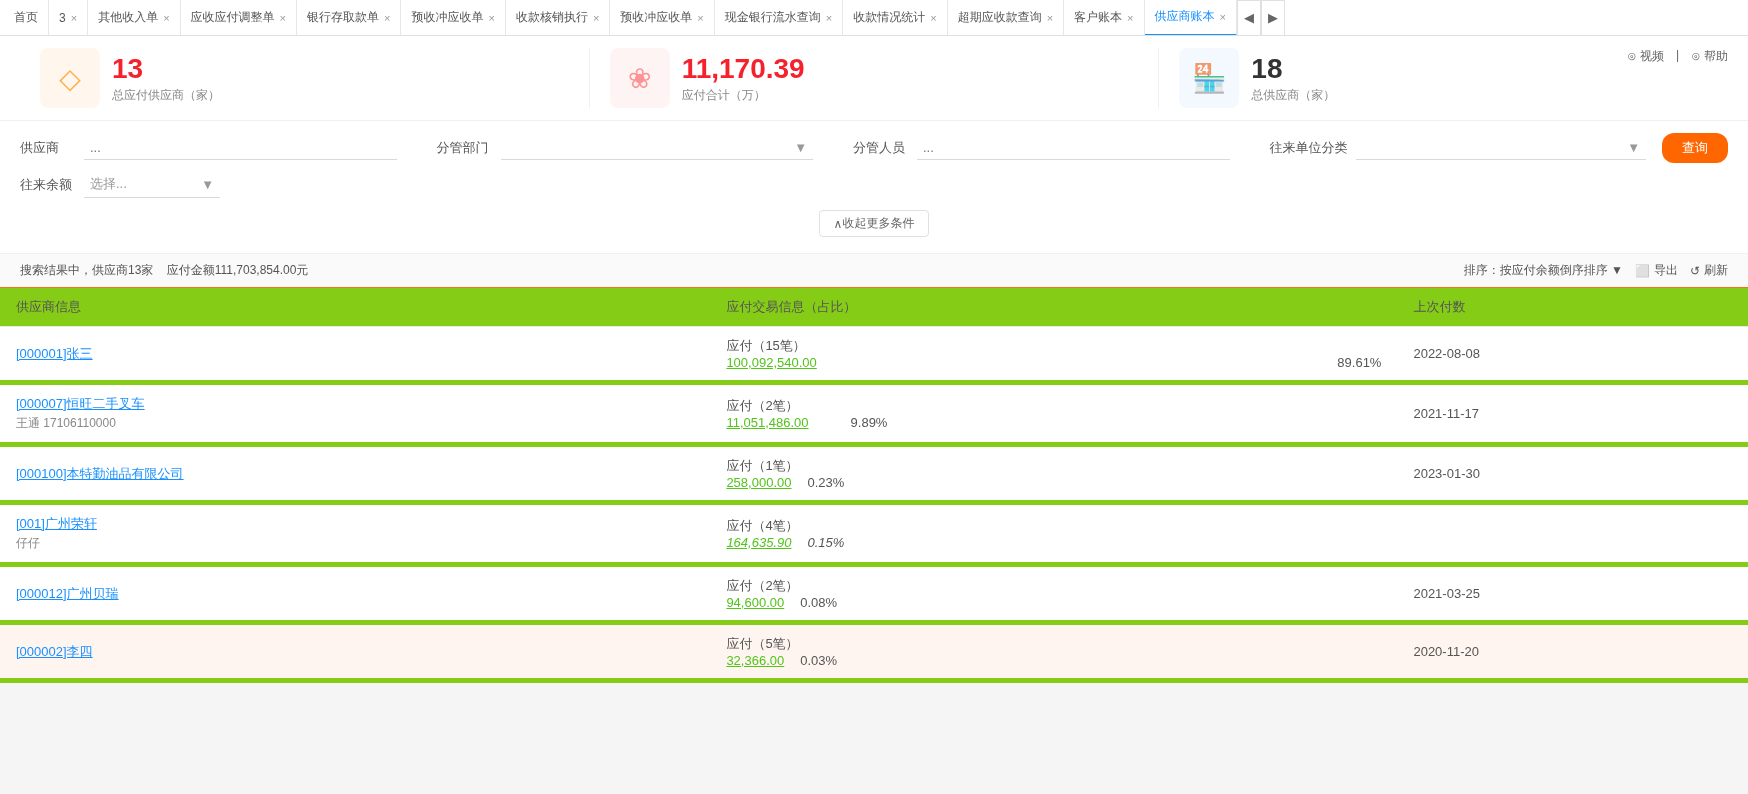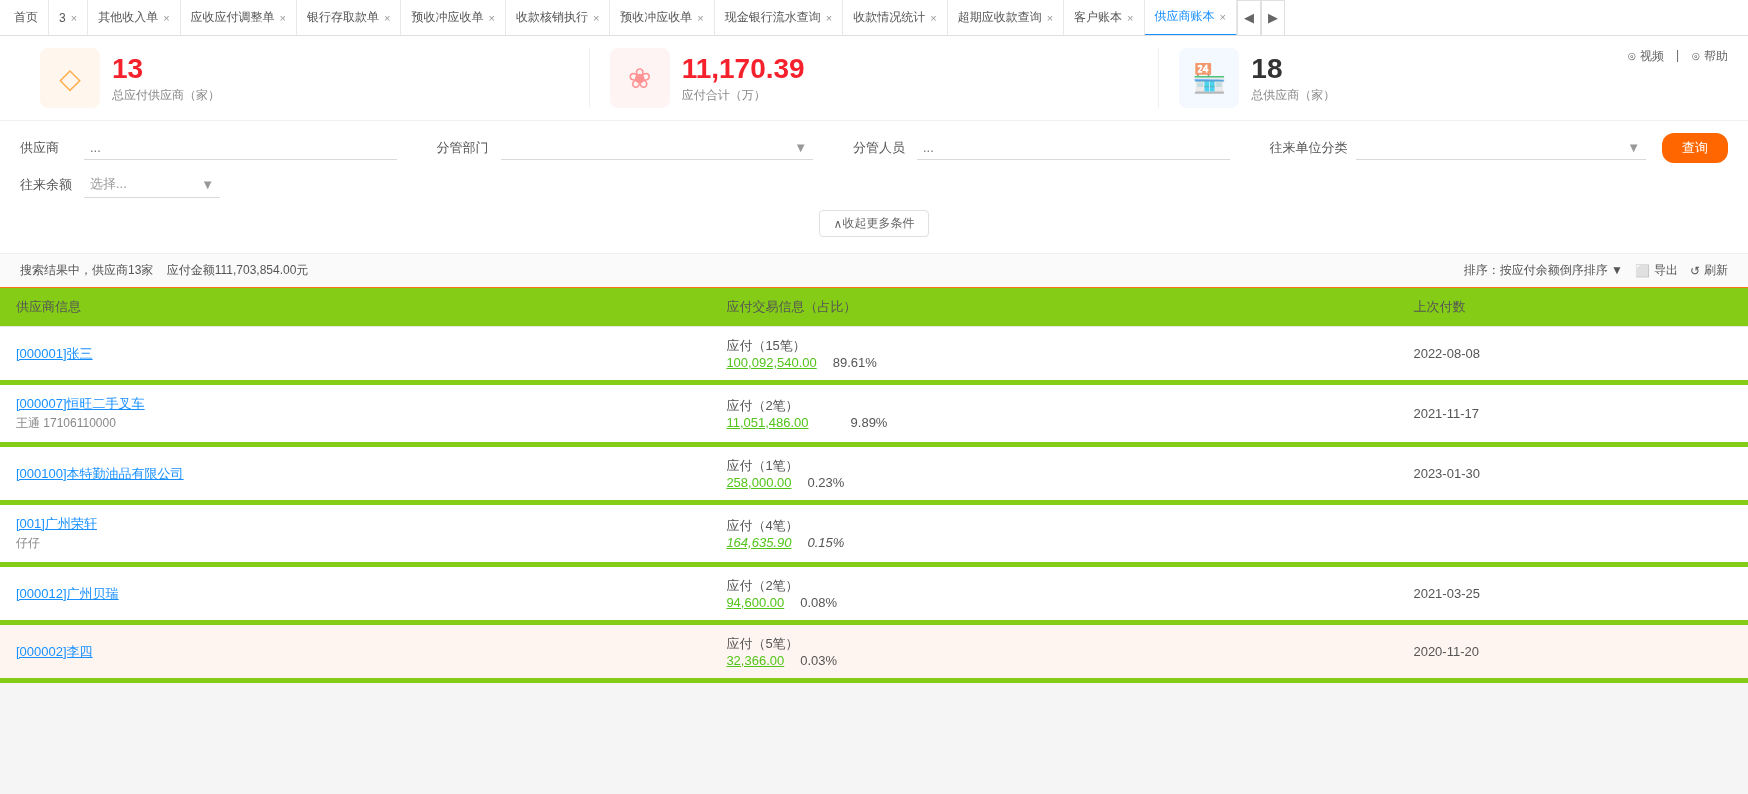--- a/index.html
+++ b/index.html
@@ -419,21 +419,21 @@
         <th>供应商信息</th>
         <th>应付交易信息（占比）</th>
         <th>上次付数</th>
       </tr>
     </thead>
     <tbody id="table-body">
     <tr>
           <td><span class="supplier-link">[000001]张三</span></td>
           <td>
             <div><span class="tx-label">应付（15笔）</span></div>
-            <div style="display: flex; align-items: center;">
+            <div style="display: flex; align-items: center; justify-content: space-between;">
               <span class="amount-link">100,092,540.00</span>
               <span class="pct">89.61%</span>
             </div>
           </td>
           <td><span class="date-text">2022-08-08</span></td>
         </tr>
         <tr>
           <td><span class="supplier-link">[000007]恒旺二手叉车</span><div class="supplier-sub">王通  17106110000</div></td>
           <td>
             <div><span class="tx-label">应付（2笔）</span></div>

